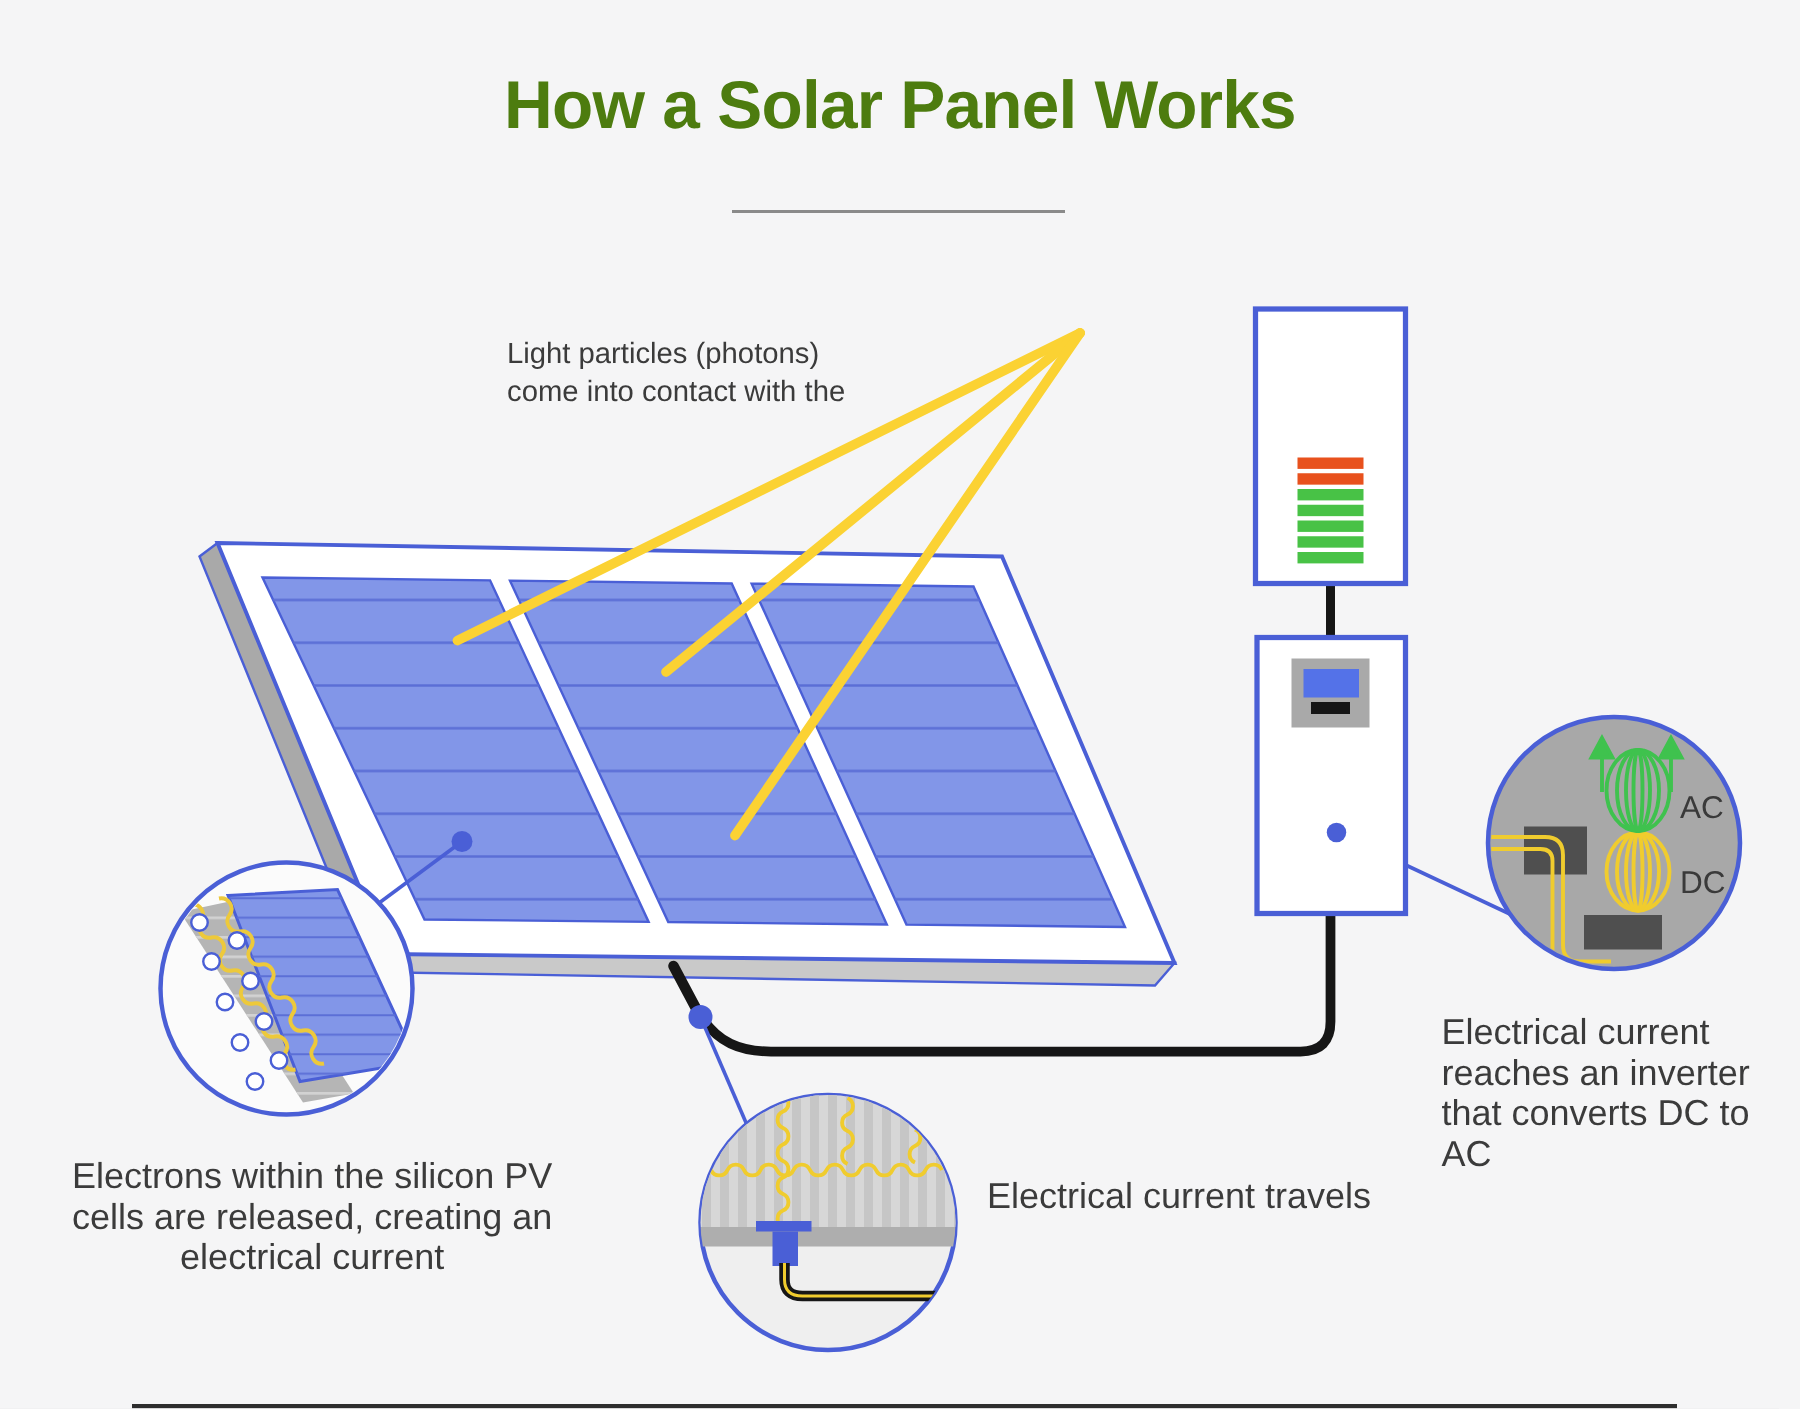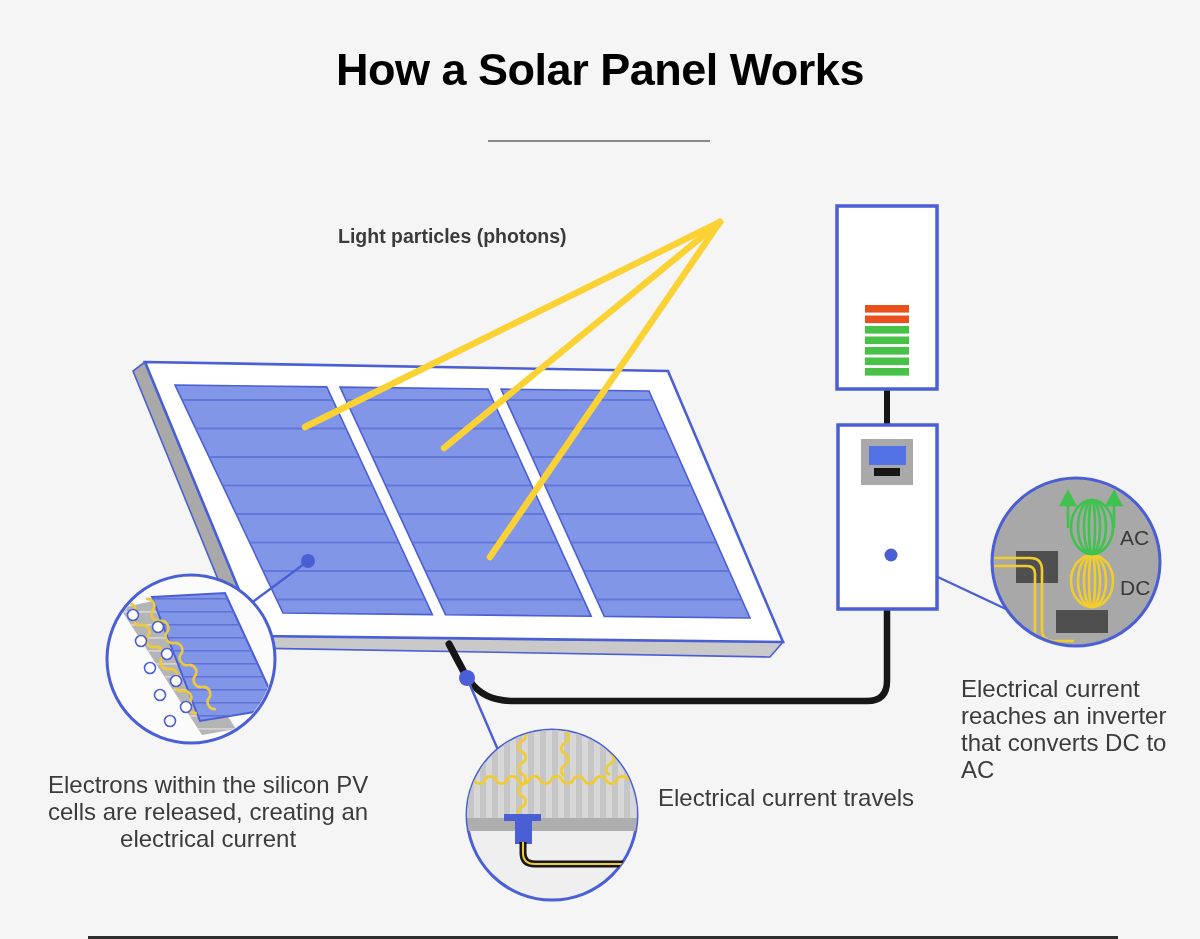--- a/index.html
+++ b/index.html
@@ -1,20 +1,20 @@
 <!DOCTYPE html>
 <html><head>
 <meta charset="utf-8">
 <style>
   html,body{margin:0;padding:0;}
   body{font-family:"Liberation Sans",sans-serif;background:#e9e9e9;}
   .stage{position:relative;width:1200px;height:939px;background:#f5f5f6;overflow:hidden;}
   .stage svg{position:absolute;left:0;top:0;}
   .title{position:absolute;left:0;top:44px;width:100%;text-align:center;
-         font-size:45px;font-weight:800;color:#000000;letter-spacing:-0.5px;}
+         font-size:45px;font-weight:800;color:#4d7c0f;letter-spacing:-0.5px;}
   .divider{position:absolute;left:488px;top:140px;width:222px;border-top:2px solid #8a8a8a;}
   .label{position:absolute;color:#3b3b3b;font-size:24px;line-height:27px;}
   .label.small{font-size:19.5px;line-height:25px;}
   .svgtext{font-family:"Liberation Sans",sans-serif;font-size:21px;fill:#3a3a3a;}
 </style>
 </head>
 <body>
 
 <div class="stage">
 
@@ -184,22 +184,23 @@
         <text class="svgtext" x="1120" y="595">DC</text>
       </g>
     </g>
 
     <rect x="88" y="936" width="1030" height="3" fill="#2e2e2e"></rect>
   </svg>
 
   <div class="title">How a Solar Panel Works</div>
   <div class="divider"></div>
 
-  <div class="label small" style="left:338px;top:224px;font-weight:bold;">
+  <div class="label small" style="left:338px;top:224px;">
     <div>Light particles (photons)</div>
+    <div>come into contact with the</div>
   </div>
 
   <div class="label" style="left:48px;top:771px;text-align:center;">
     <div>Electrons within the silicon PV</div>
     <div>cells are released, creating an</div>
     <div>electrical current</div>
   </div>
 
   <div class="label" style="left:658px;top:784px;text-align:right;">
     <div>Electrical current travels</div>

